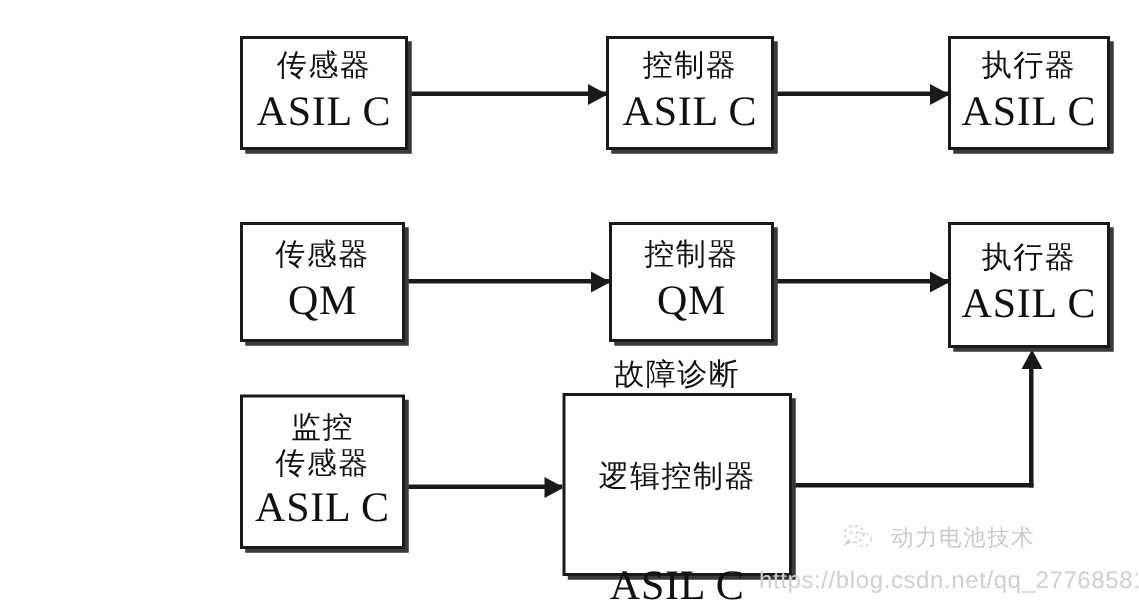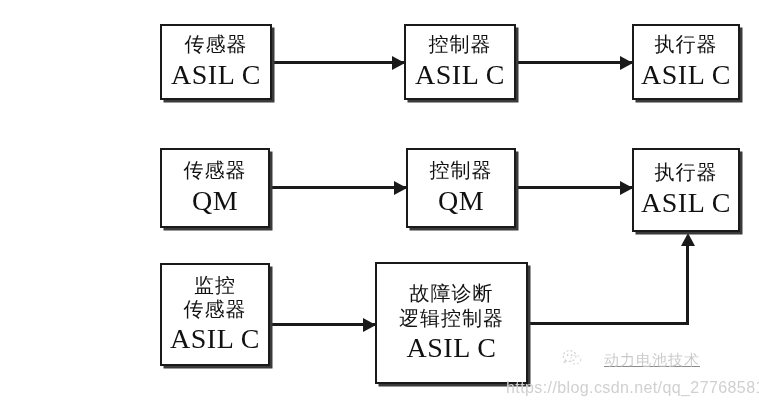--- a/index.html
+++ b/index.html
@@ -88,25 +88,23 @@
     border-left: 7px solid transparent;
     border-right: 7px solid transparent;
     border-bottom: 13px solid #1a1a1a;
     z-index: 2;
   }
 
   
   .wm-account {
     position: absolute;
     display: flex;
-    align-items: center;
-    gap: 22px;
+    gap: 12px;
     opacity: 0.45;
     z-index: 4;
-    text-decoration: underline;
   }
   .wm-account .wm-text {
     font-family: "Liberation Sans", "DejaVu Sans", sans-serif;
     font-size: 15px;
     color: #8a8a8a;
     letter-spacing: 1px;
     white-space: nowrap;
   }
   .wm-url {
     position: absolute;
@@ -169,21 +167,21 @@
 
   <div class="box" style="left:160px; top:263px; width:110px; height:103px;">
     <span class="line cn">监控</span>
     <span class="line cn">传感器</span>
     <span class="line en">ASIL C</span>
   </div>
 
   <div class="hline" style="left:270px; top:323px; width:105px;"></div>
   <div class="arrow-right" style="left:363px; top:317.5px;"></div>
 
-  <div class="box" style="left:375px; top:262px; width:153px; height:122px;">
+  <div class="box" style="left:375px; top:262px; width:153px; height:122px;gap:43px;">
     <span class="line cn">故障诊断</span>
     <span class="line cn">逻辑控制器</span>
     <span class="line en">ASIL C</span>
   </div>
 
   <div class="hline" style="left:528px; top:322px; width:161px;"></div>
   <div class="vline" style="left:686px; top:245px; height:80px;"></div>
   <div class="arrow-up" style="left:680.5px; top:233px;"></div>
 
   <div class="wm-account" style="left:562px; top:349px;">

